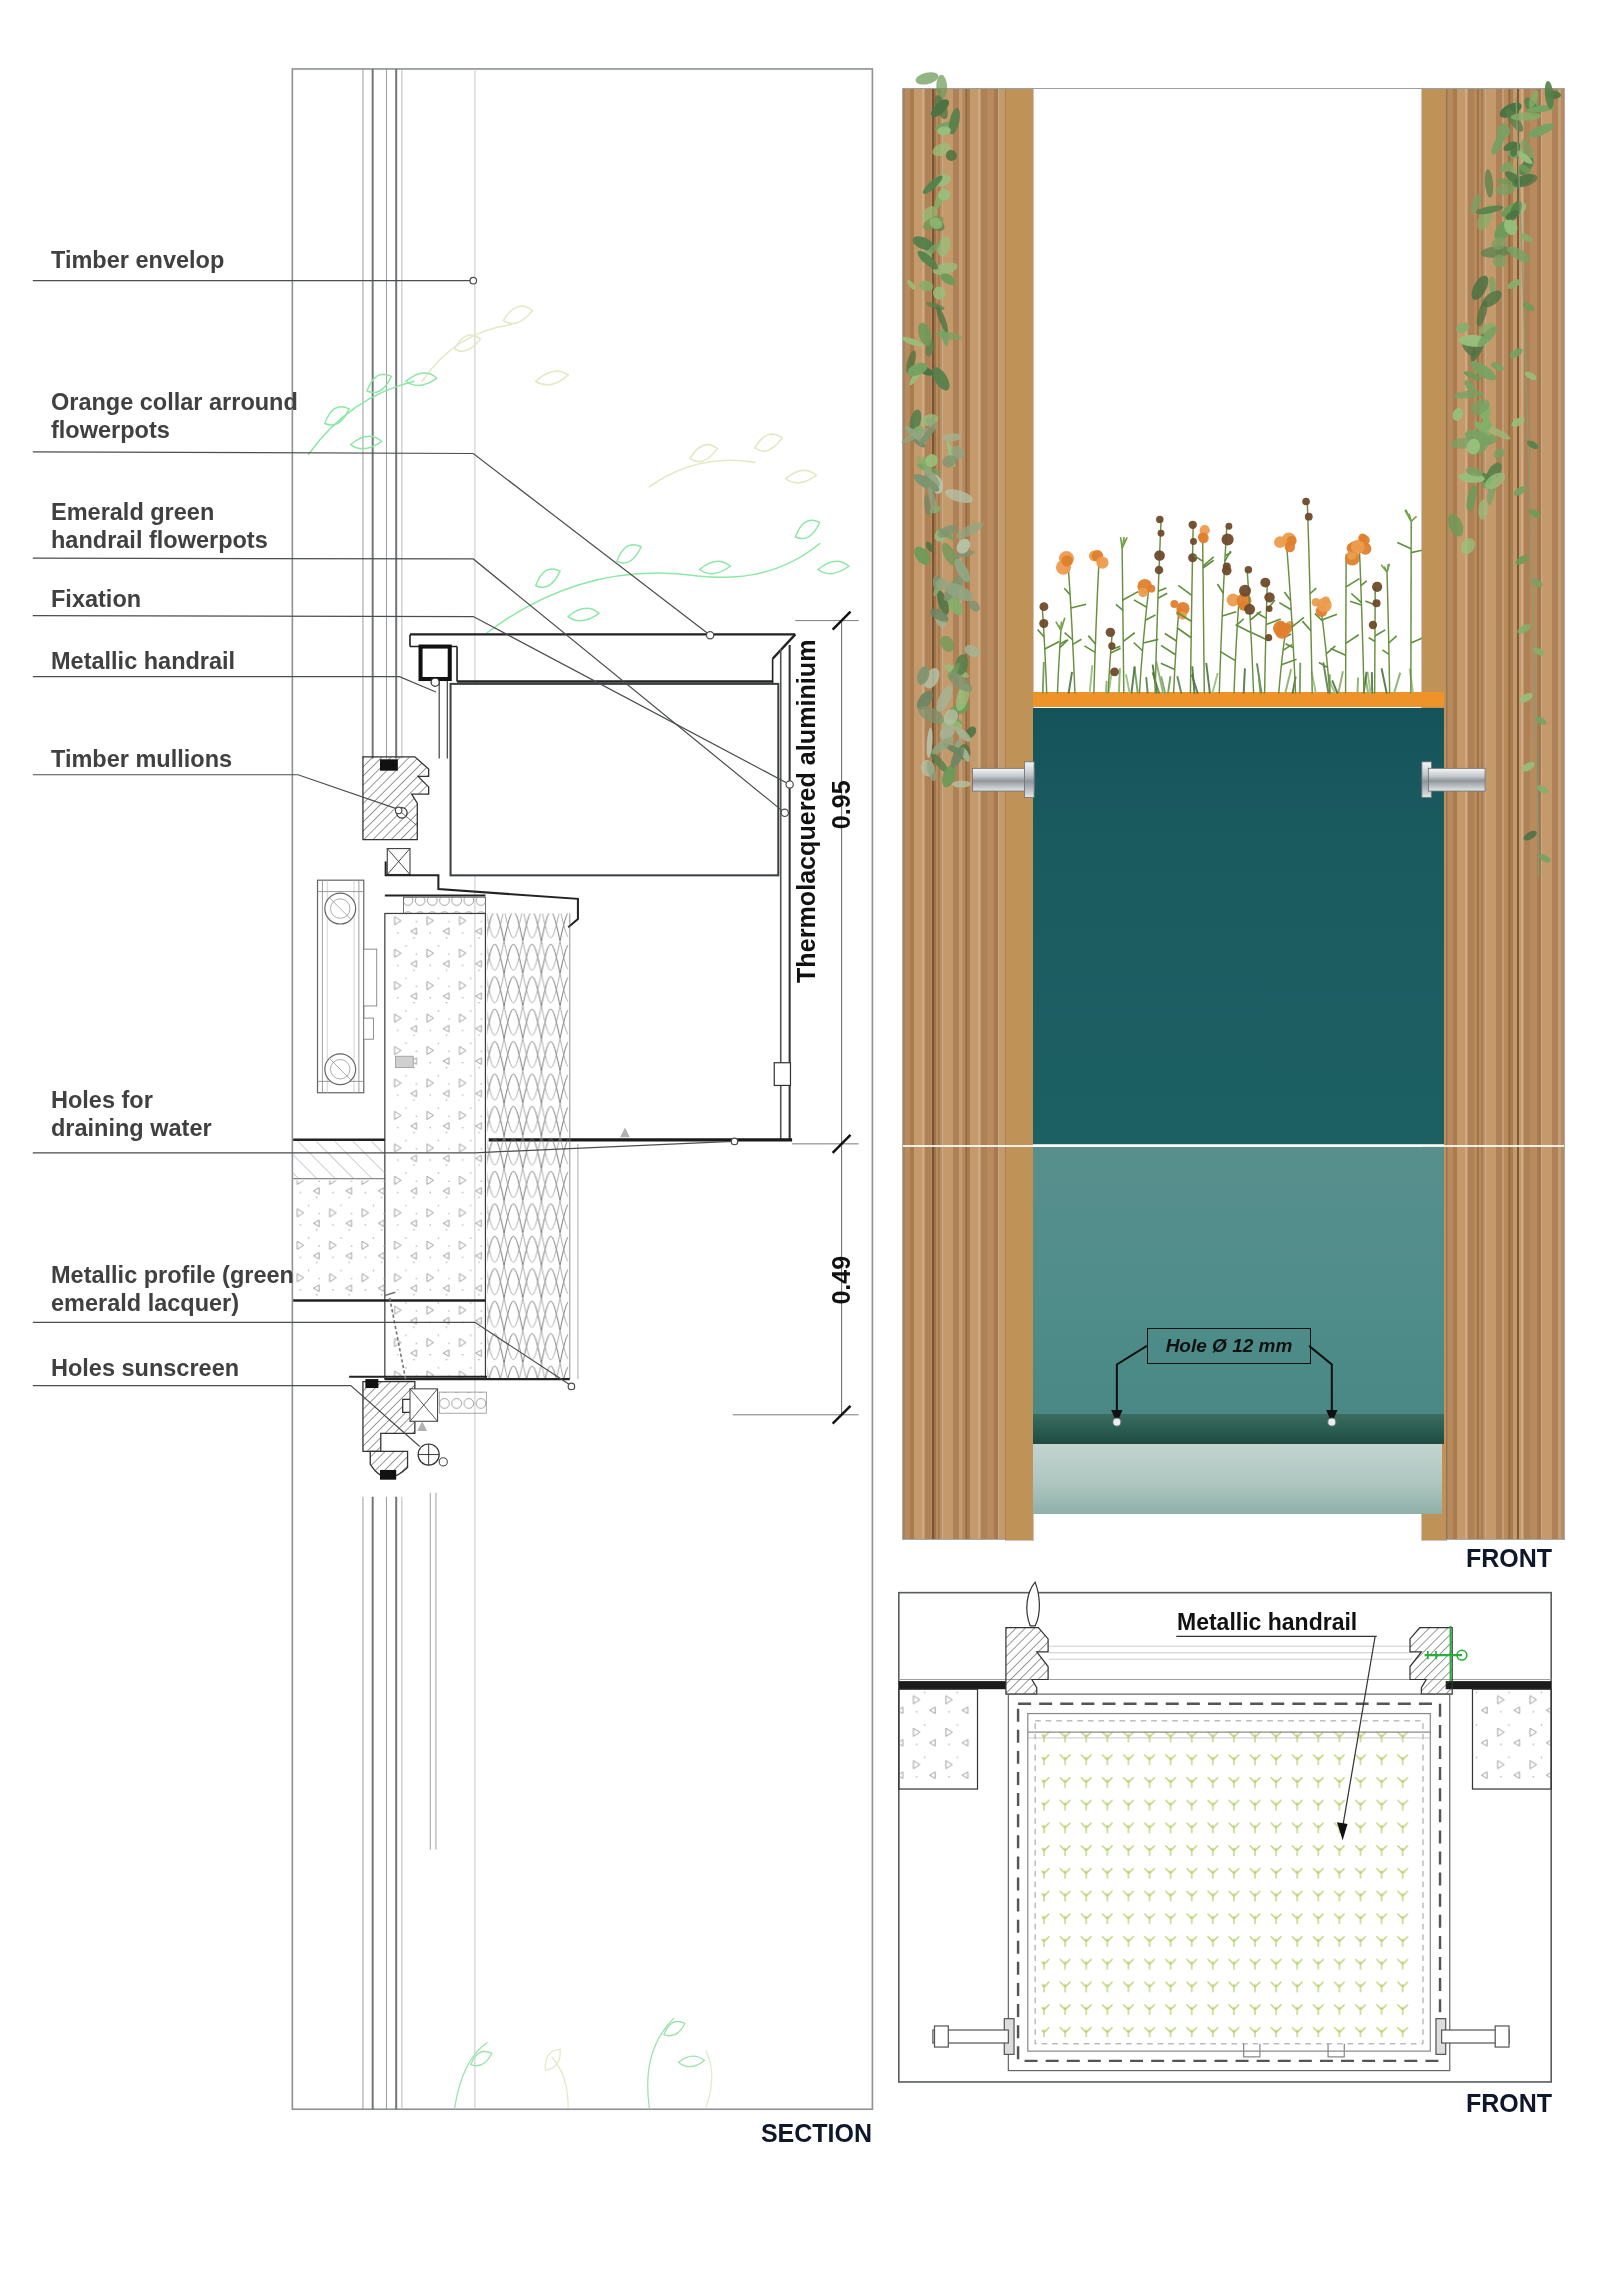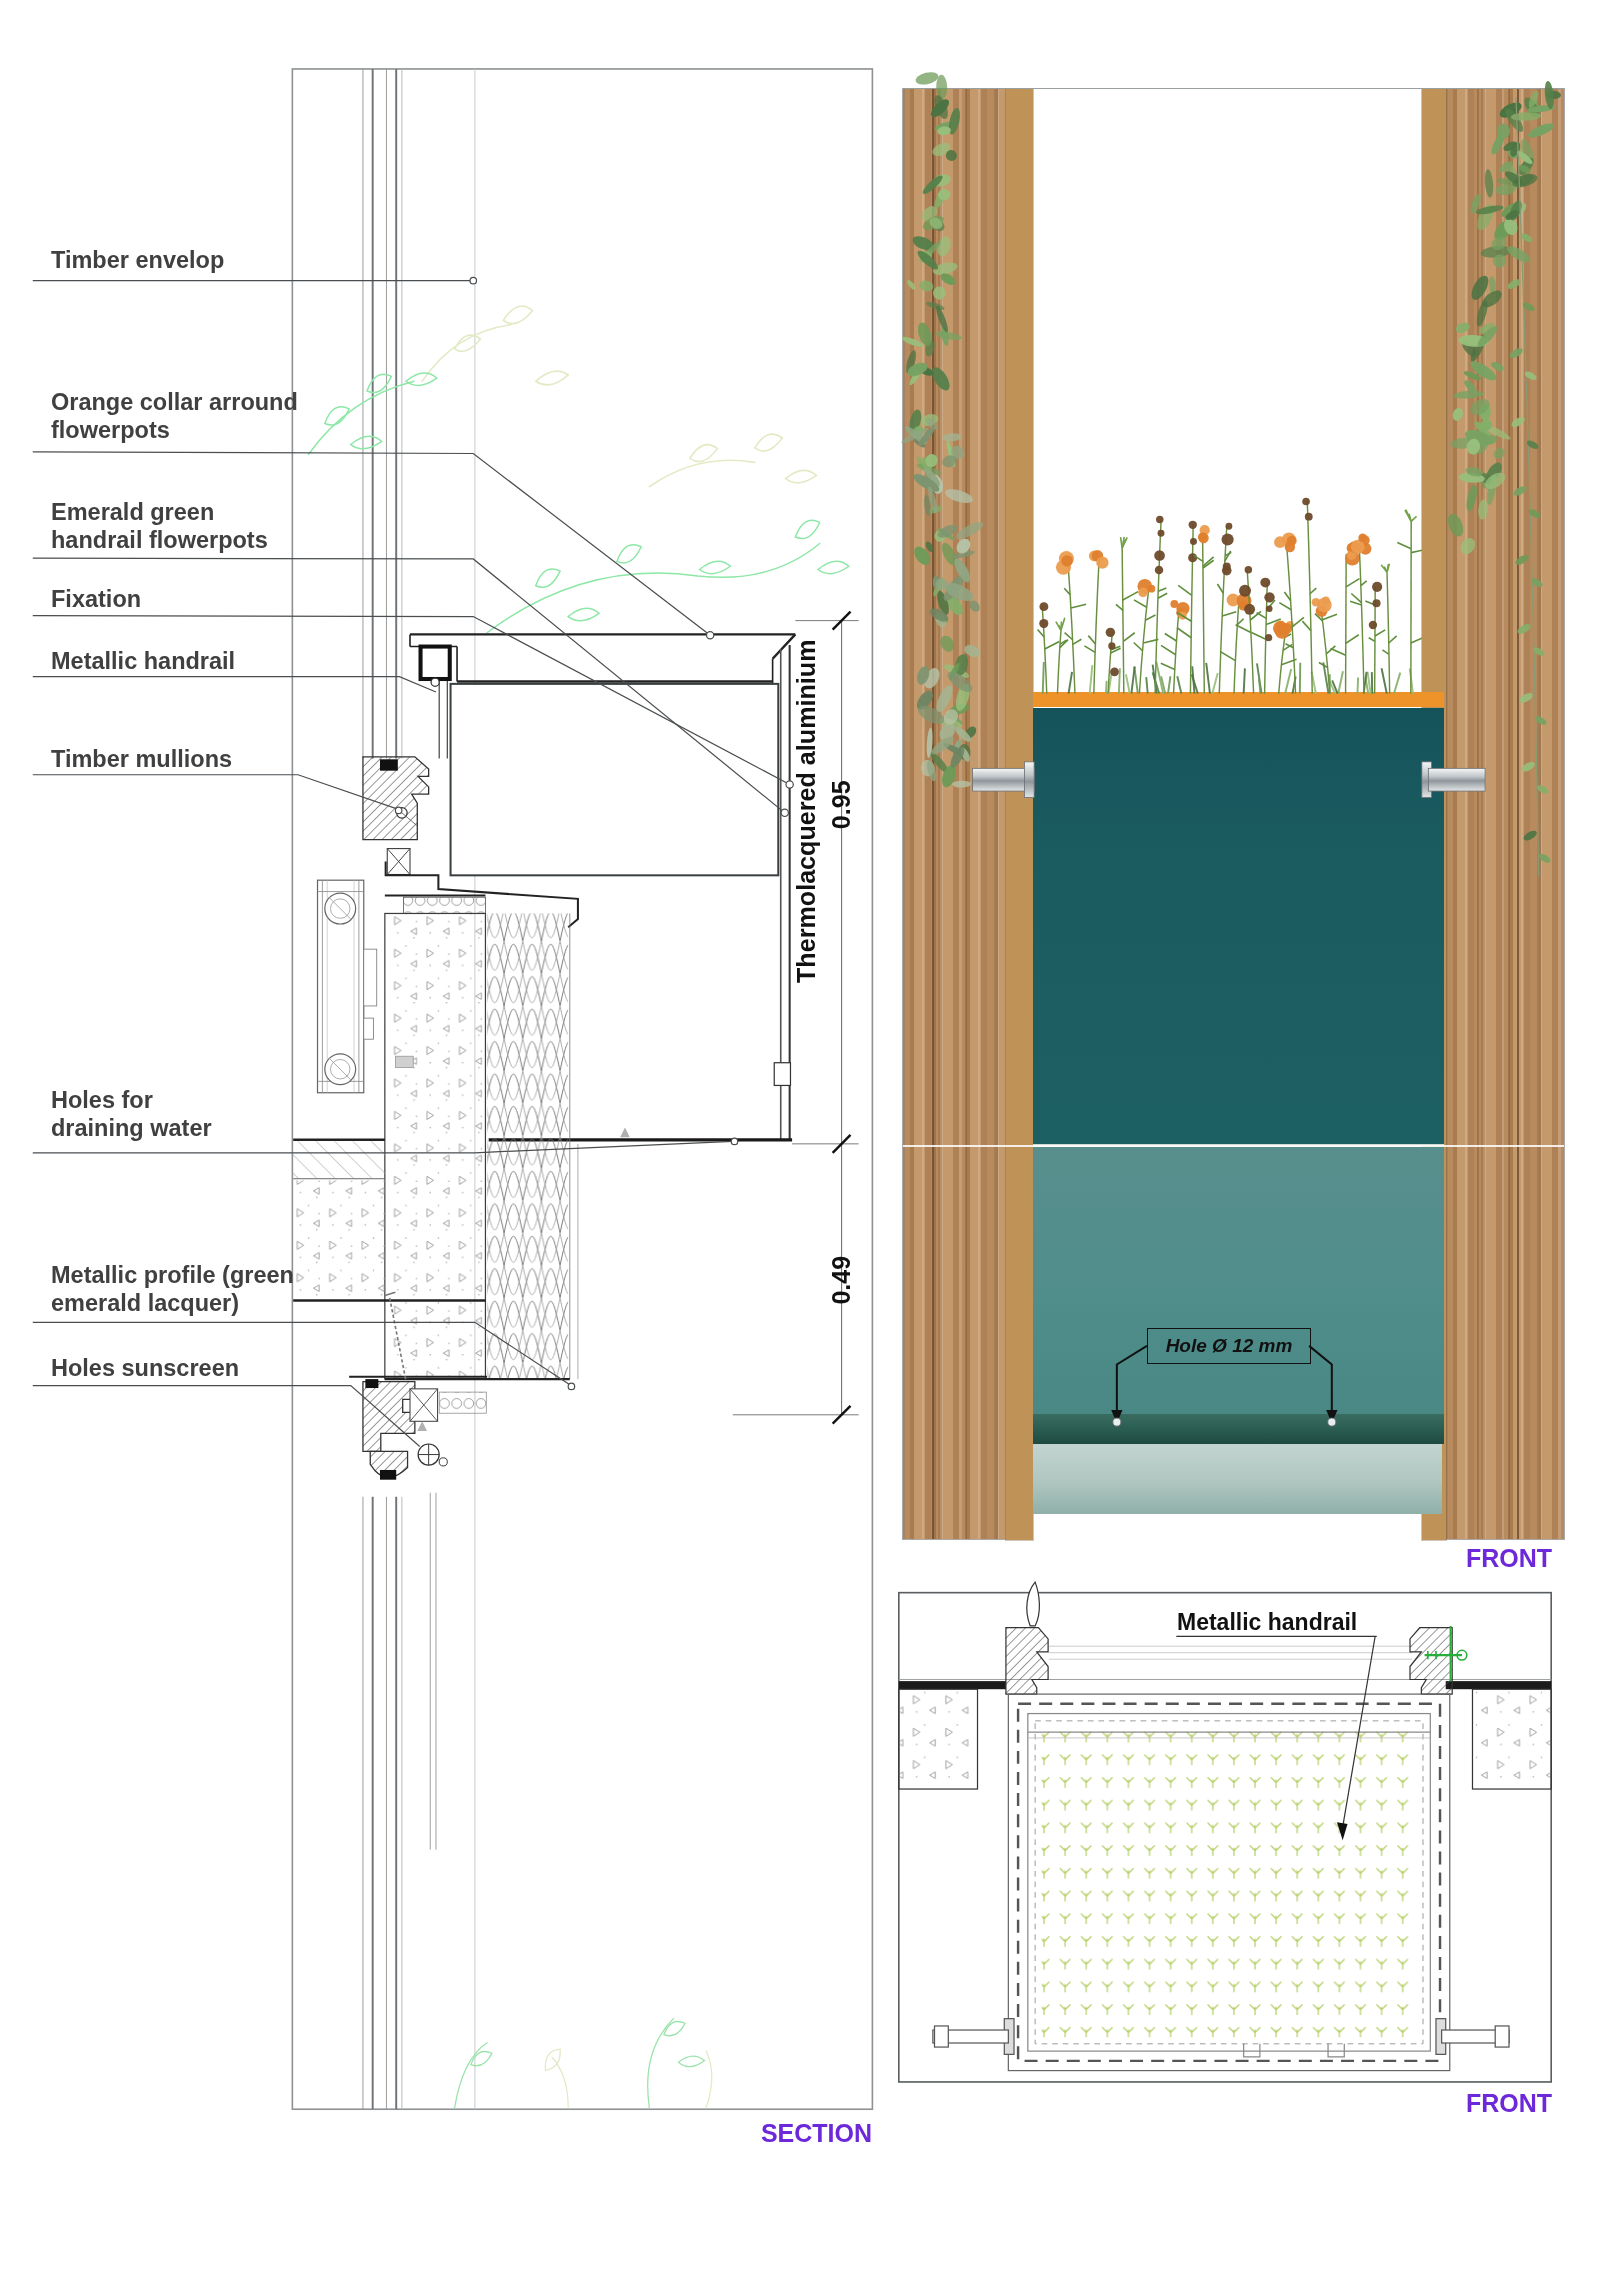--- a/index.html
+++ b/index.html
@@ -1,20 +1,20 @@
 <!DOCTYPE html>
 <html style="--orange: #EE9329; --tealDark: #1A5B60; --tealLight: #4F8D8B; --stripDark: #2C5F53; --tray: #AFC6C0; --tan: #BF9257; --woodA: #B78B5E; --woodB: #A87C4F; --woodC: #C49A6C; --woodD: #AE8256; --accentGreen: #27AE3B; --sketchGreen: #8DE7A6; --sketchPale: #E2EBC6; --sprig: #B9D16E;font-size:13px"><head>
 <meta charset="utf-8">
 <style>
   html,body{margin:0;padding:0;background:#ffffff;}
   #canvas{position:relative;width:1623px;height:2295px;background:#fff;overflow:hidden;
           font-family:"Liberation Sans", sans-serif;}
   svg{position:absolute;display:block;}
   .seclabel{position:absolute;left:32px;font-weight:bold;font-size:23.5px;line-height:1.18;color:#404040;margin-left:19px;}
-  .viewtitle{position:absolute;font-weight:bold;font-size:25px;color:#6d28d9;text-align:right;}
+  .viewtitle{position:absolute;font-weight:bold;font-size:25px;color:#0f172a;text-align:right;}
   .wood{position:absolute;outline:0.8px solid #a9a9a9;
     background:
       repeating-linear-gradient(90deg, rgba(96,57,25,.28) 0 1.6px, rgba(0,0,0,0) 1.6px 31px),
       repeating-linear-gradient(90deg, rgba(255,255,255,.16) 0 2.4px, rgba(0,0,0,0) 2.4px 18.7px),
       repeating-linear-gradient(90deg, var(--woodA) 0 7.3px, var(--woodB) 7.3px 11.4px, var(--woodC) 11.4px 22px, var(--woodD) 22px 28px);
   }
   .grain{position:absolute;top:0;bottom:0;width:2.4px;background:rgba(70,40,15,.55);}
   .tan{position:absolute;background:var(--tan);outline:0.8px solid rgba(120,90,50,.35);}
   .panel{position:absolute;left:1033px;width:411px;}
   #holebox{position:absolute;left:1147px;top:1328px;width:162px;height:34px;border:1.6px solid #111;

